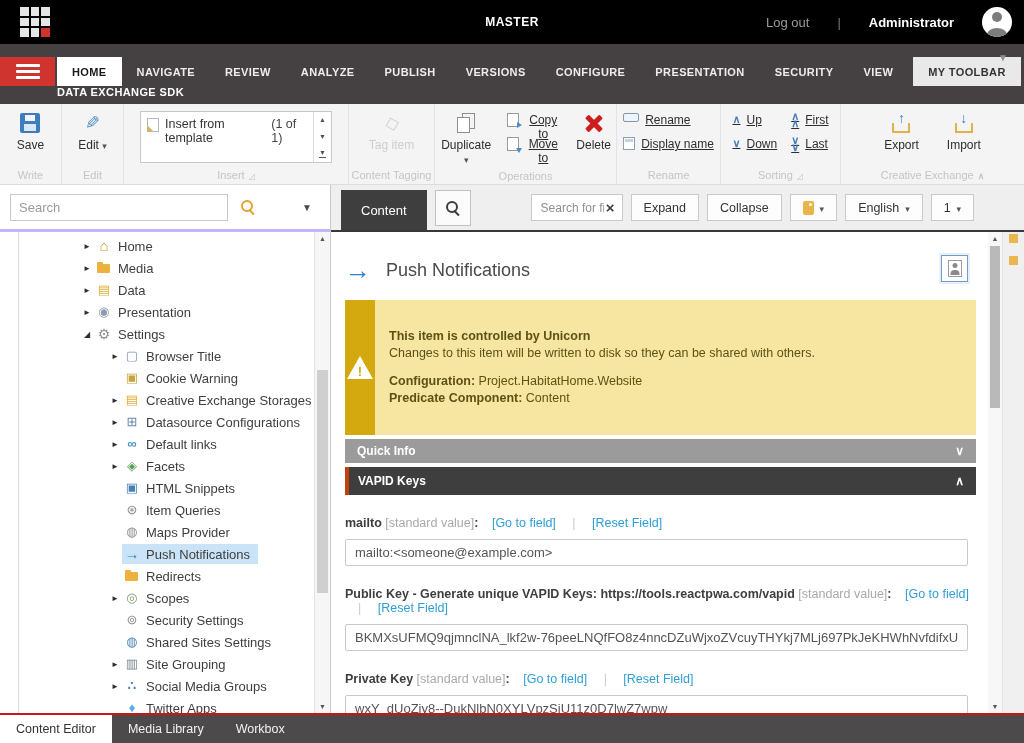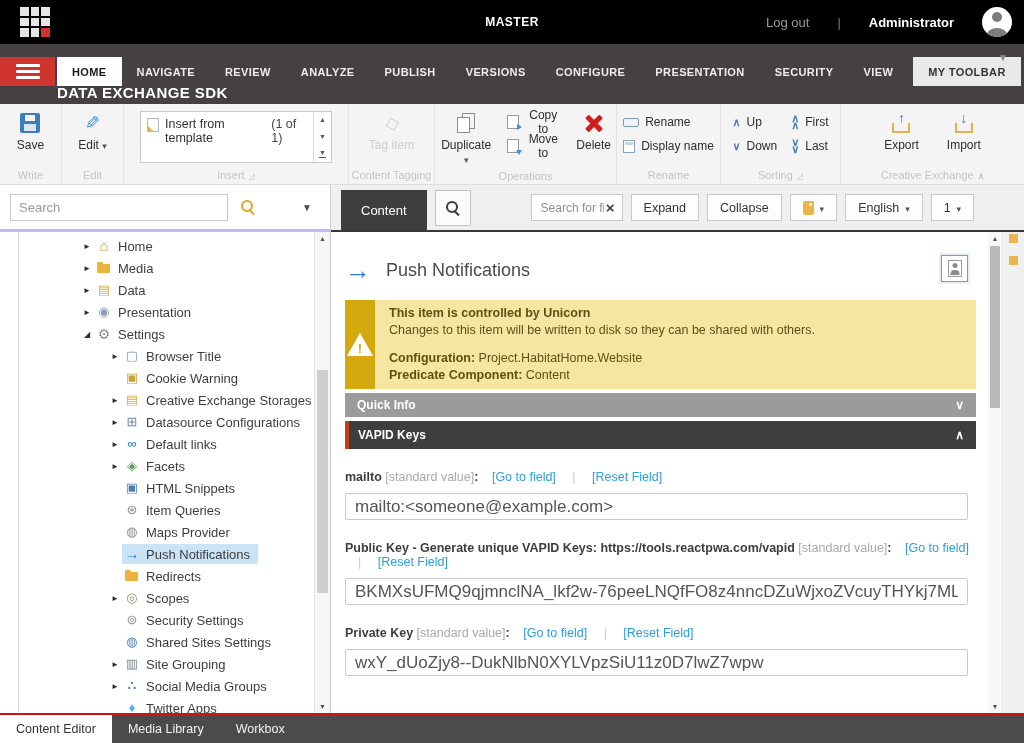--- a/index.html
+++ b/index.html
@@ -27,33 +27,33 @@
   .menu-button { width:55px; height:29px; background:#d0342f; border:none; cursor:pointer;
                  display:flex; flex-direction:column; justify-content:center; align-items:center; gap:3px; }
   .menu-button i { width:24px; height:3px; background:#fff; border-radius:1px; }
   .rtabs { display:flex; align-items:flex-end; height:29px; margin-left:2px; }
   .rtab { height:29px; padding:0 15px; background:transparent; border:none; color:#efeceb; cursor:pointer;
           font-family:inherit; font-size:11px; font-weight:bold; letter-spacing:.4px; }
   .rtab.active { background:#fff; color:#1a1a1a; }
   .rtab.highlight { background:#e9e9e9; color:#333; margin-left:5px; }
   .ribbon-caret { position:absolute; top:8px; right:16px; color:#918d8d; font-size:10px; cursor:pointer; }
   .ribbon-caret::before { content:"▼"; }
-  .ribbon-context { height:18px; padding-left:57px; color:#fff; font-size:15px; font-weight:bold; letter-spacing:.4px; line-height:13px; }
+  .ribbon-context { height:18px; padding-left:57px; color:#fff; font-size:11px; font-weight:bold; letter-spacing:.4px; line-height:13px; }
 
   
   .toolbar { height:81px; flex:none; background:#f5f4f4; border-bottom:1px solid #dcdcdc; display:flex; }
   .tgroup { border-right:1px solid #e4e2e2; display:flex; flex-direction:column; padding-top:7px; flex:none; }
   .tbuttons { flex:1; display:flex; align-items:flex-start; justify-content:center; gap:6px; }
   .glabel { height:18px; color:#c7c3c3; font-size:11px; display:flex; align-items:center; justify-content:center; gap:4px; }
   .launcher-icon::before { content:"◿"; font-size:8px; }
   .gchev-icon::before { content:"∧"; font-size:9px; font-weight:bold; }
   .bigbtn { display:flex; flex-direction:column; align-items:center; gap:5px; background:none; border:none; cursor:pointer;
             font-family:inherit; font-size:12px; color:#2e2e2e; padding:2px 5px; }
-  .smallbtn { display:flex; align-items:center; gap:6px; background:none; border:none; cursor:pointer;
-              font-family:inherit; font-size:12px; color:#2e2e2e; padding:2px 4px; height:22px; }
+  .smallbtn { display:flex; align-items:flex-start; gap:6px; background:none; border:none; cursor:pointer;
+              font-family:inherit; font-size:12px; color:#2e2e2e; padding:2px 4px; height:22px;text-decoration:underline; }
   .stack { display:flex; flex-direction:column; justify-content:center; gap:2px; }
   .caret-icon::before { content:"▾"; font-size:9px; color:#555; }
   .disabled, .disabled .blabel { color:#cfcdcd !important; cursor:default; }
 
   .save-icon { width:20px; height:20px; background:#3e7dbd; border-radius:2px; position:relative; }
   .save-icon::before { content:""; position:absolute; top:2px; left:5px; width:10px; height:6px; background:#f5f4f4; }
   .save-icon::after { content:""; position:absolute; bottom:2px; left:4px; width:12px; height:7px; background:#d9e7f4; }
   .edit-icon { height:20px; }
   .edit-icon::before { content:"✎"; font-size:18px; line-height:20px; color:#4a90c4; display:block; transform:scaleX(-1); }
   .tag-icon { height:20px; }
@@ -182,41 +182,41 @@
   .person-icon { width:14px; height:17px; border:1px solid #9a9a9a; background:#fff; position:relative; }
   .person-icon::before { content:""; position:absolute; top:2px; left:50%; transform:translateX(-50%); width:5px; height:5px; border-radius:50%; background:#8a8a8a; }
   .person-icon::after { content:""; position:absolute; bottom:1px; left:50%; transform:translateX(-50%); width:9px; height:5px; border-radius:4px 4px 0 0; background:#8a8a8a; }
 
   .warning { margin-top:14px; display:flex; min-height:86px; }
   .warn-strip { width:30px; flex:none; background:#d4a90f; display:flex; align-items:center; justify-content:center; }
   .warn-tri-wrap { position:relative; width:26px; height:23px; }
   .warn-tri { position:absolute; left:0; top:0; border-left:13px solid transparent; border-right:13px solid transparent; border-bottom:23px solid #fff; }
   .warn-bang { position:absolute; left:0; right:0; top:8px; text-align:center; color:#d4a90f; font-weight:900; font-size:13px; }
   .warn-bang::before { content:"!"; }
-  .warn-body { flex:1; background:#f7e5a2; padding:5px 14px; font-size:12.5px; color:#5d5214; line-height:17px; }
+  .warn-body { flex:1; background:#f7e5a2; padding:28px 14px; font-size:12.5px; color:#5d5214; line-height:17px; }
   .warn-title { font-weight:bold; }
   .warn-meta { margin-top:11px; }
   .warn-body b { font-weight:bold; }
 
   .section { height:24px; margin-top:4px; display:flex; align-items:center; padding:0 12px; font-size:12px; font-weight:bold; color:#fff; cursor:pointer; }
   .section.gray { background:#9b9b9b; }
   .section.dark { background:#3e3e3e; height:28px; border-left:4px solid #c2410c; padding-left:9px; }
   .schev { margin-left:auto; font-size:12px; font-weight:bold; }
   .schev.down::before { content:"∨"; }
   .schev.up::before { content:"∧"; }
 
   .field { margin-top:21px; }
   .field-label { font-size:12.5px; color:#3e3e3e; }
   .field-label b { font-weight:bold; }
   .std { color:#a9a9a9; }
   .flink { color:#2e9fd6; margin-left:10px; text-decoration:none; cursor:pointer; }
   .fsep { color:#ccc; margin-left:13px; }
   .fsep + .flink { margin-left:13px; }
   .field-input { margin-top:9px; display:block; width:calc(100% - 8px); height:27px; border:1px solid #c9c9c9; border-radius:2px;
-                 padding:0 9px; font-family:inherit; font-size:17px; color:#555; background:#fff; outline:none; }
+                 padding:0 9px; font-family:inherit; font-size:13px; color:#555; background:#fff; outline:none; }
 
   
   .bottombar { height:30px; flex:none; background:#4c4a4a; border-top:2px solid #cb1515; display:flex; }
   .btab { height:100%; padding:0 16px; background:transparent; color:#f2f2f2; border:none; font-family:inherit; font-size:12.5px; cursor:pointer; }
   .btab.active { background:#fff; color:#333; }
 </style>
 </head>
 <body>
 
 <div class="app">

